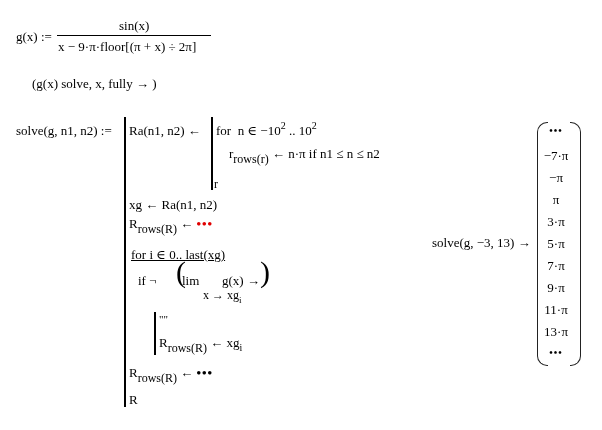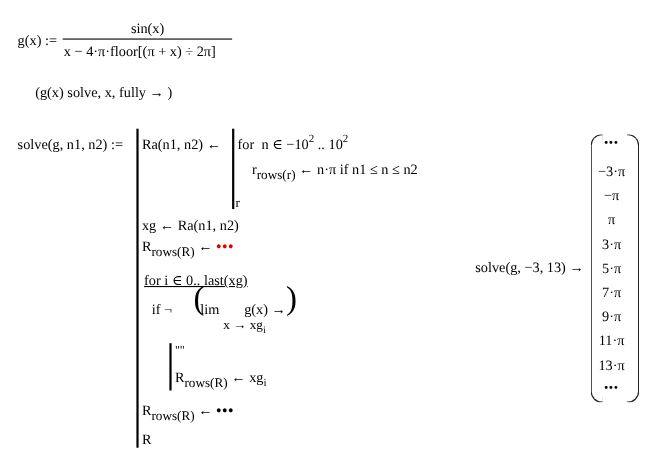--- a/index.html
+++ b/index.html
@@ -19,21 +19,21 @@
     .paren.right { border-left:none; border-radius:0 10px 10px 0; }
     .mat-cell { position:absolute; width:40px; text-align:center; white-space:nowrap; }
     .bigparen { position:absolute; font-size:30px; font-weight:100; }
   </style>
 </head>
 <body>
 
 <div class="abs" style="left:16px; top:29px;">g(x) :=</div>
 <div class="abs" style="left:119px; top:18px;">sin(x)</div>
 <div class="frac-line" style="left:57px; top:35px; width:154px;"></div>
-<div class="abs" style="left:58px; top:39px;">x − 4·π·floor[(π + x) ÷ 2π]</div>
+<div class="abs" style="left:58px; top:39px;">x − 9·π·floor[(π + x) ÷ 2π]</div>
 
 <div class="abs" style="left:32px; top:76px;">(g(x) solve, x, fully → )</div>
 
 <div class="abs" style="left:16px; top:123px;">solve(g, n1, n2) :=</div>
 
 <div class="vbar" style="left:124px; top:117px; height:290px;"></div>
 
 <div class="abs" style="left:129px; top:123px;">Ra(n1, n2) ←</div>
 
 <div class="vbar" style="left:211px; top:117px; height:73px;"></div>
@@ -81,21 +81,21 @@
 
 <div class="abs" style="left:129px; top:392px;">R</div>
 
 <div class="abs" style="left:432px; top:235px;">solve(g, −3, 13) →</div>
 
 <div class="paren left" style="left:537px; top:122px; height:242px;"></div>
 <div class="paren right" style="left:570px; top:122px; height:242px;"></div>
 
 <div id="matrix">
   <div class="mat-cell" style="left:536px; top:125px; font-weight:bold; font-size:10px; letter-spacing:1px;">•••</div>
-  <div class="mat-cell" style="left:536px; top:148px;">−3·π</div>
+  <div class="mat-cell" style="left:536px; top:148px;">−7·π</div>
   <div class="mat-cell" style="left:536px; top:170px;">−π</div>
   <div class="mat-cell" style="left:536px; top:192px;">π</div>
   <div class="mat-cell" style="left:536px; top:214px;">3·π</div>
   <div class="mat-cell" style="left:536px; top:236px;">5·π</div>
   <div class="mat-cell" style="left:536px; top:258px;">7·π</div>
   <div class="mat-cell" style="left:536px; top:280px;">9·π</div>
   <div class="mat-cell" style="left:536px; top:302px;">11·π</div>
   <div class="mat-cell" style="left:536px; top:324px;">13·π</div>
   <div class="mat-cell" style="left:536px; top:347px; font-weight:bold; font-size:10px; letter-spacing:1px;">•••</div>
 </div>

